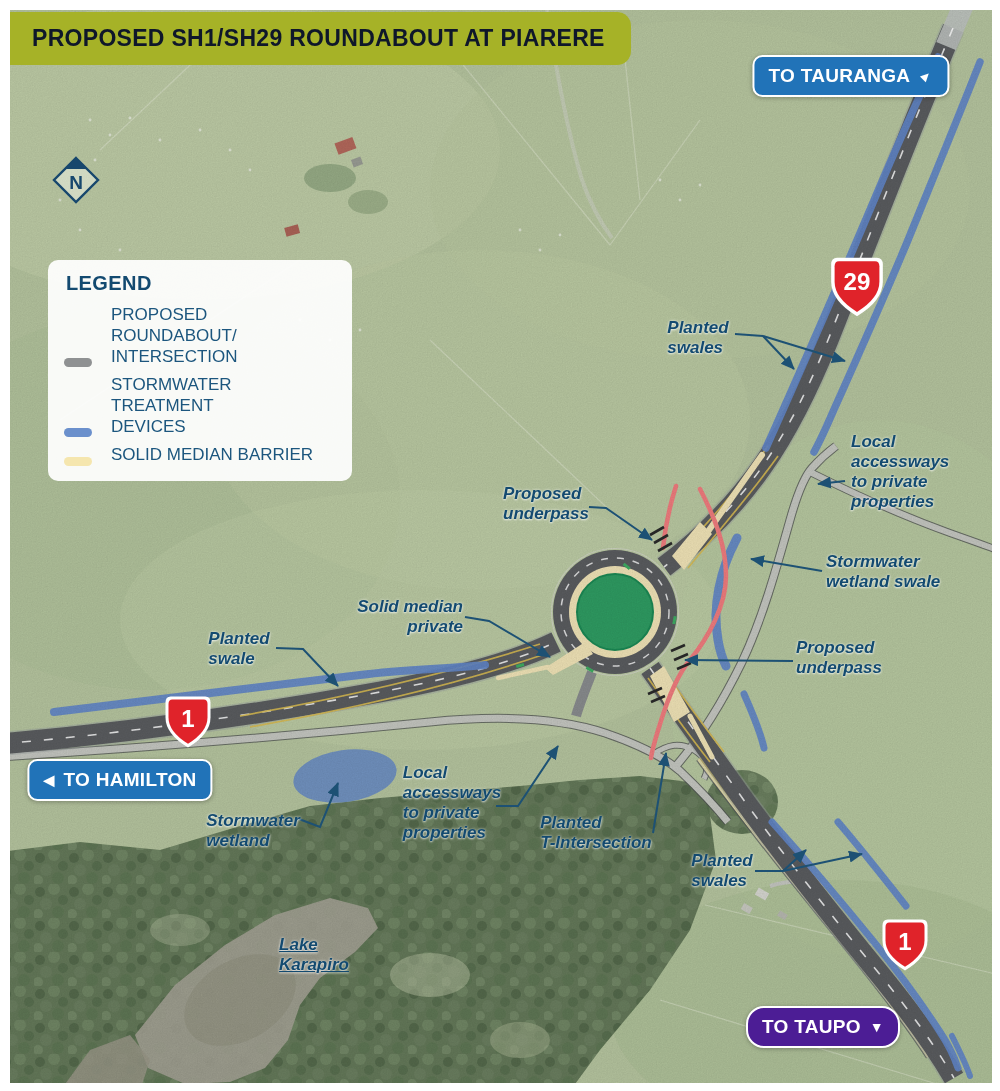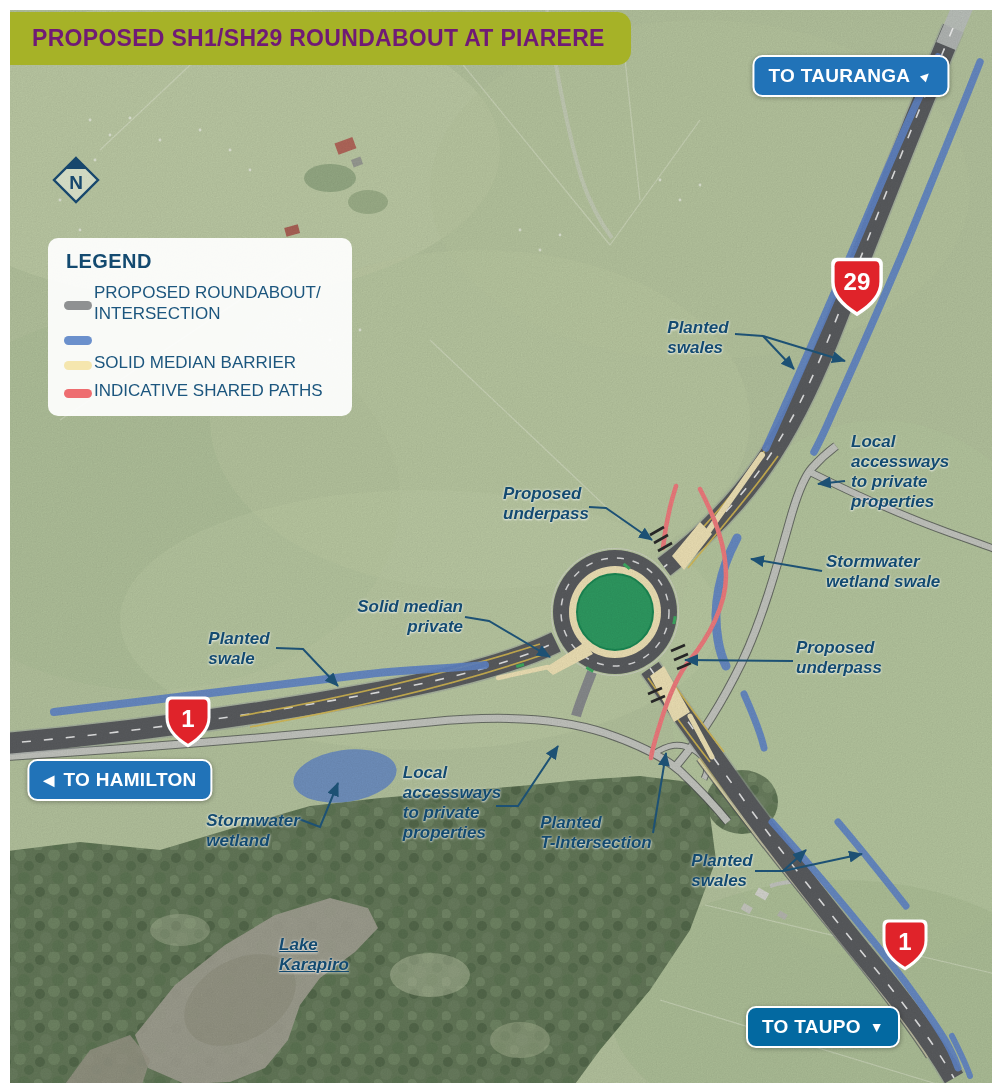--- a/index.html
+++ b/index.html
@@ -1,27 +1,27 @@
 <!DOCTYPE html>
 <html><head>
 <meta charset="utf-8">
 <style>
   html,body{margin:0;padding:0;background:#fff;}
   #stage{position:relative;width:1000px;height:1091px;overflow:hidden;background:#b7c6a0;
          font-family:"Liberation Sans",sans-serif;}
   #basemap{position:absolute;left:0;top:0;}
   .frame{position:absolute;inset:0;border-style:solid;border-color:#fff;
          border-width:10px 8px 8px 10px;pointer-events:none;z-index:60;}
-  .header{position:absolute;left:10px;top:12px;z-index:40;background:#a6b227;color:#701a75;
+  .header{position:absolute;left:10px;top:12px;z-index:40;background:#a6b227;color:#0f172a;
           font-weight:700;font-size:23px;letter-spacing:.3px;padding:13px 26px 13px 22px;
           border-radius:0 14px 14px 0;white-space:nowrap;}
-  .legend{position:absolute;left:48px;top:238px;width:304px;box-sizing:border-box;z-index:40;
+  .legend{position:absolute;left:48px;top:260px;width:304px;box-sizing:border-box;z-index:40;
           background:rgba(255,255,255,.93);border-radius:10px;padding:12px 16px 15px;}
   .legend-title{font-size:20px;font-weight:800;color:#134a70;letter-spacing:.4px;margin:0 0 9px 2px;}
-  .legend-item{display:flex;align-items:center;gap:2px;margin-top:7px;}
+  .legend-item{display:flex;align-items:flex-end;gap:19px;margin-top:7px;}
   .swatch{flex:0 0 28px;height:9px;border-radius:4.5px;margin-top:5px;}
   .legend-label{font-size:17px;line-height:1.24;color:#1c567e;white-space:pre-line;}
   .map-label{position:absolute;z-index:30;font-style:italic;font-weight:700;font-size:17px;
              line-height:1.18;color:#134a70;white-space:pre-line;
              text-shadow:0 0 3px rgba(255,255,255,.75),0 1px 2px rgba(255,255,255,.6);}
   .lc{transform:translateX(-50%);text-align:left;}
   .lr{transform:translateX(-100%);text-align:right;}
   .badge{position:absolute;z-index:40;transform:translateX(-50%);background:#2173b8;color:#fff;
          font-weight:700;font-size:19px;letter-spacing:.3px;padding:8px 14px;border:2px solid #fff;
          border-radius:10px;display:flex;align-items:center;gap:9px;white-space:nowrap;
@@ -258,40 +258,38 @@
 
   <div class="legend">
     <div class="legend-title">LEGEND</div>
     <div class="legend-item">
       <span class="swatch" style="background-color: rgb(143, 145, 146);"></span>
       <span class="legend-label">PROPOSED ROUNDABOUT/
 INTERSECTION</span>
     </div>
     <div class="legend-item">
       <span class="swatch" style="background-color: rgb(107, 144, 204);"></span>
+      <span class="legend-label">STORMWATER TREATMENT
+DEVICES</span>
     </div>
     <div class="legend-item">
       <span class="swatch" style="background-color: rgb(245, 230, 174);"></span>
       <span class="legend-label">SOLID MEDIAN BARRIER</span>
-    </div>
-    <div class="legend-item">
-      <span class="swatch" style="background-color: rgb(238, 109, 112);"></span>
-      <span class="legend-label">INDICATIVE SHARED PATHS</span>
     </div>
   </div>
 
   <div class="badge" style="left: 851px; top: 55px; background-color: rgb(33, 115, 184);">
     <span>TO TAURANGA</span>
     <span class="arr arr-ne">▲</span>
   </div>
   <div class="badge" style="left: 120px; top: 759px; background-color: rgb(33, 115, 184);">
     <span class="arr">◀</span>
     <span>TO HAMILTON</span>
   </div>
-  <div class="badge" style="left: 823px; top: 1006px; background-color: #0369a1;">
+  <div class="badge" style="left: 823px; top: 1006px; background-color: #4c1d95; border-radius: 18px;">
     <span>TO TAUPO</span>
     <span class="arr">▼</span>
   </div>
 
   <svg class="shield" style="left:829px;top:256px;" width="56" height="62" viewBox="0 0 64 72">
     <path d="M9,2 H55 Q62,2 62,10 V30 Q62,52 32,70 Q2,52 2,30 V10 Q2,2 9,2 Z" fill="#ffffff"></path>
     <path d="M11,6 H53 Q58,6 58,12 V30 Q58,49 32,65 Q6,49 6,30 V12 Q6,6 11,6 Z" fill="#e0232a"></path>
     <text x="32" y="40" text-anchor="middle" font-family="Liberation Sans, sans-serif" font-size="28" font-weight="bold" fill="#ffffff">29</text>
   </svg>
   <svg class="shield" style="left:164px;top:695px;" width="48" height="54" viewBox="0 0 64 72">

